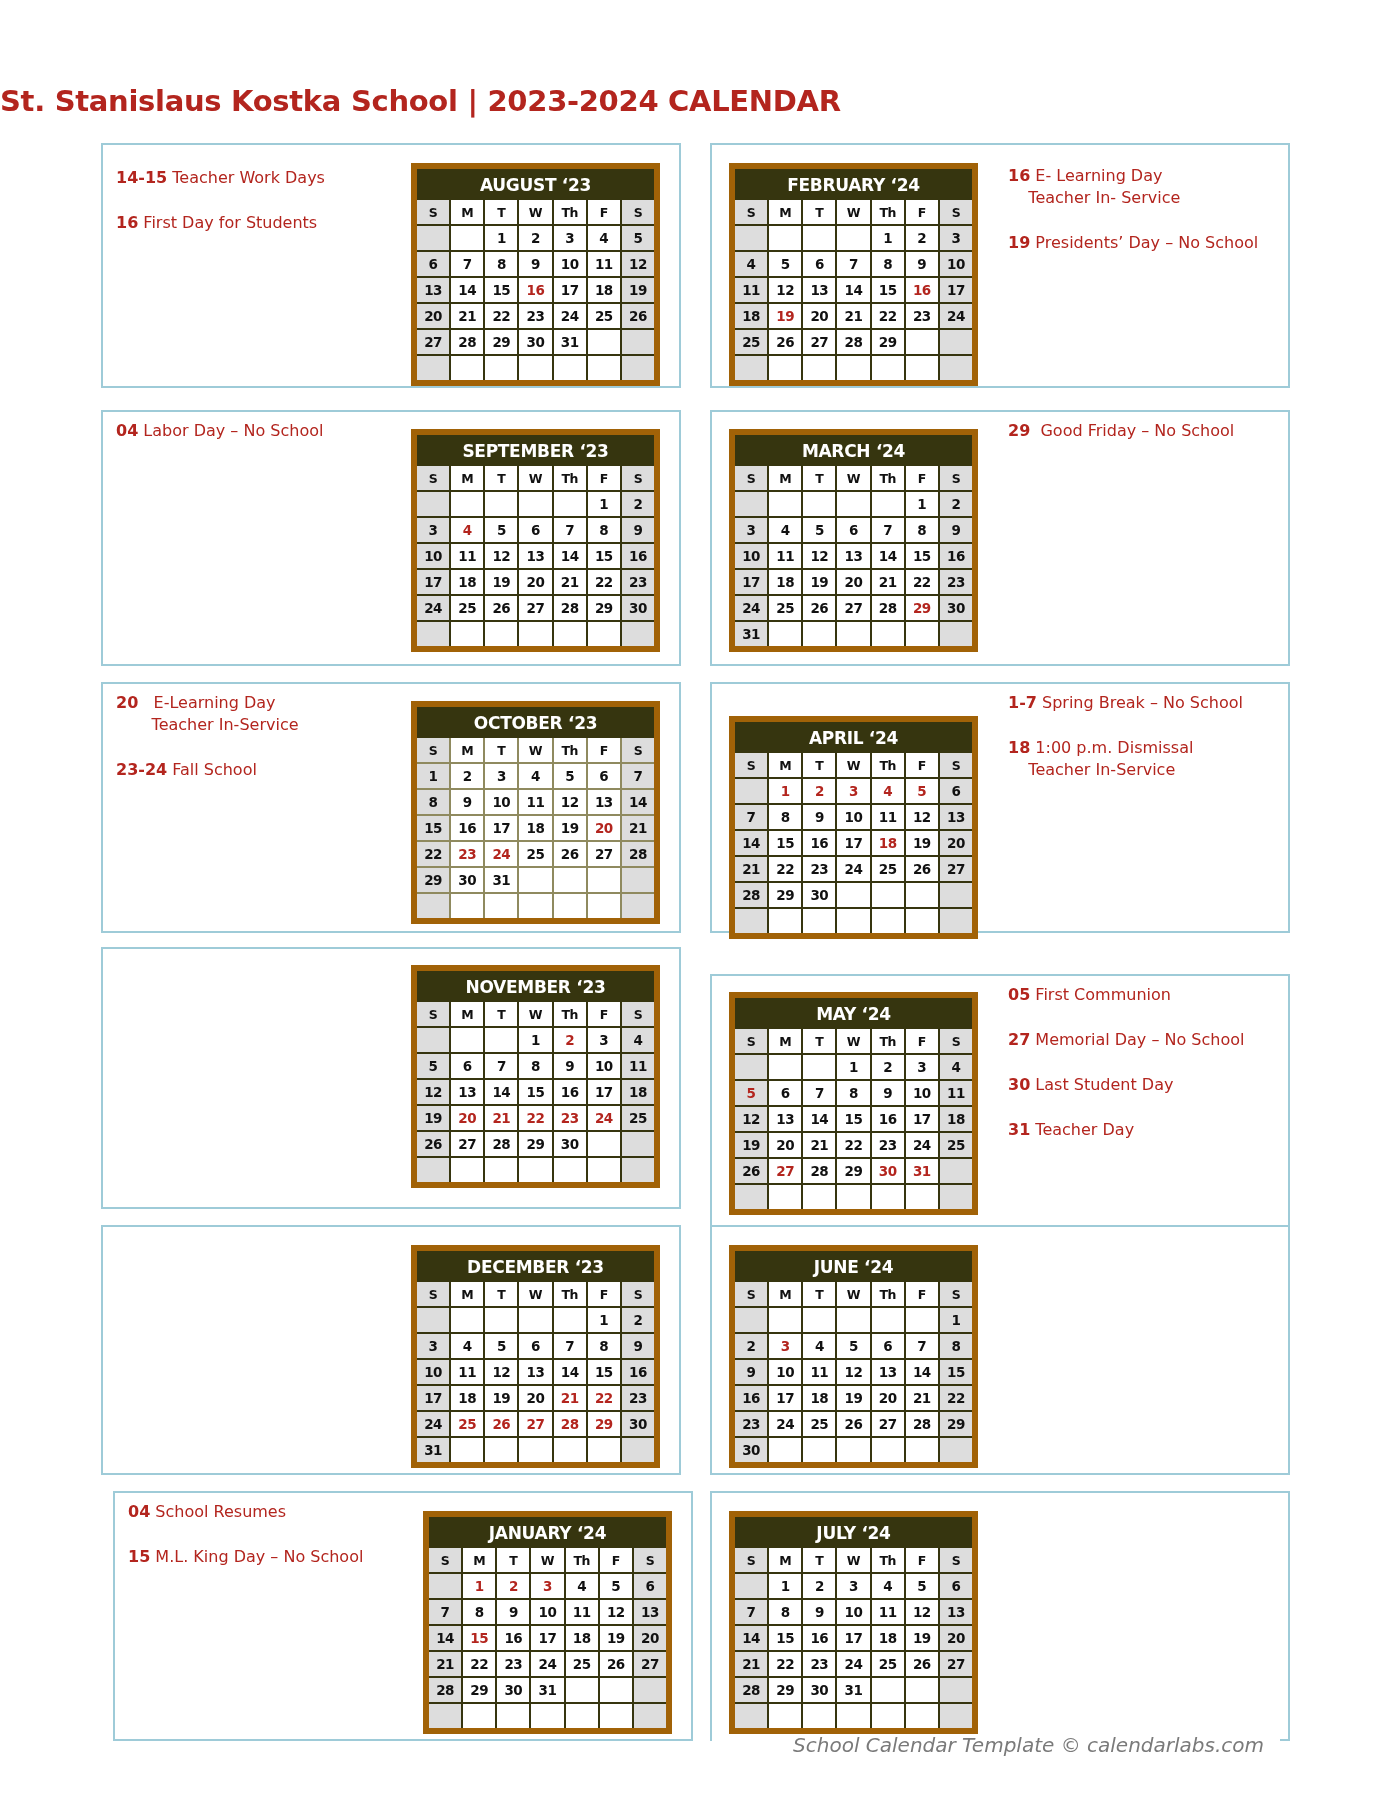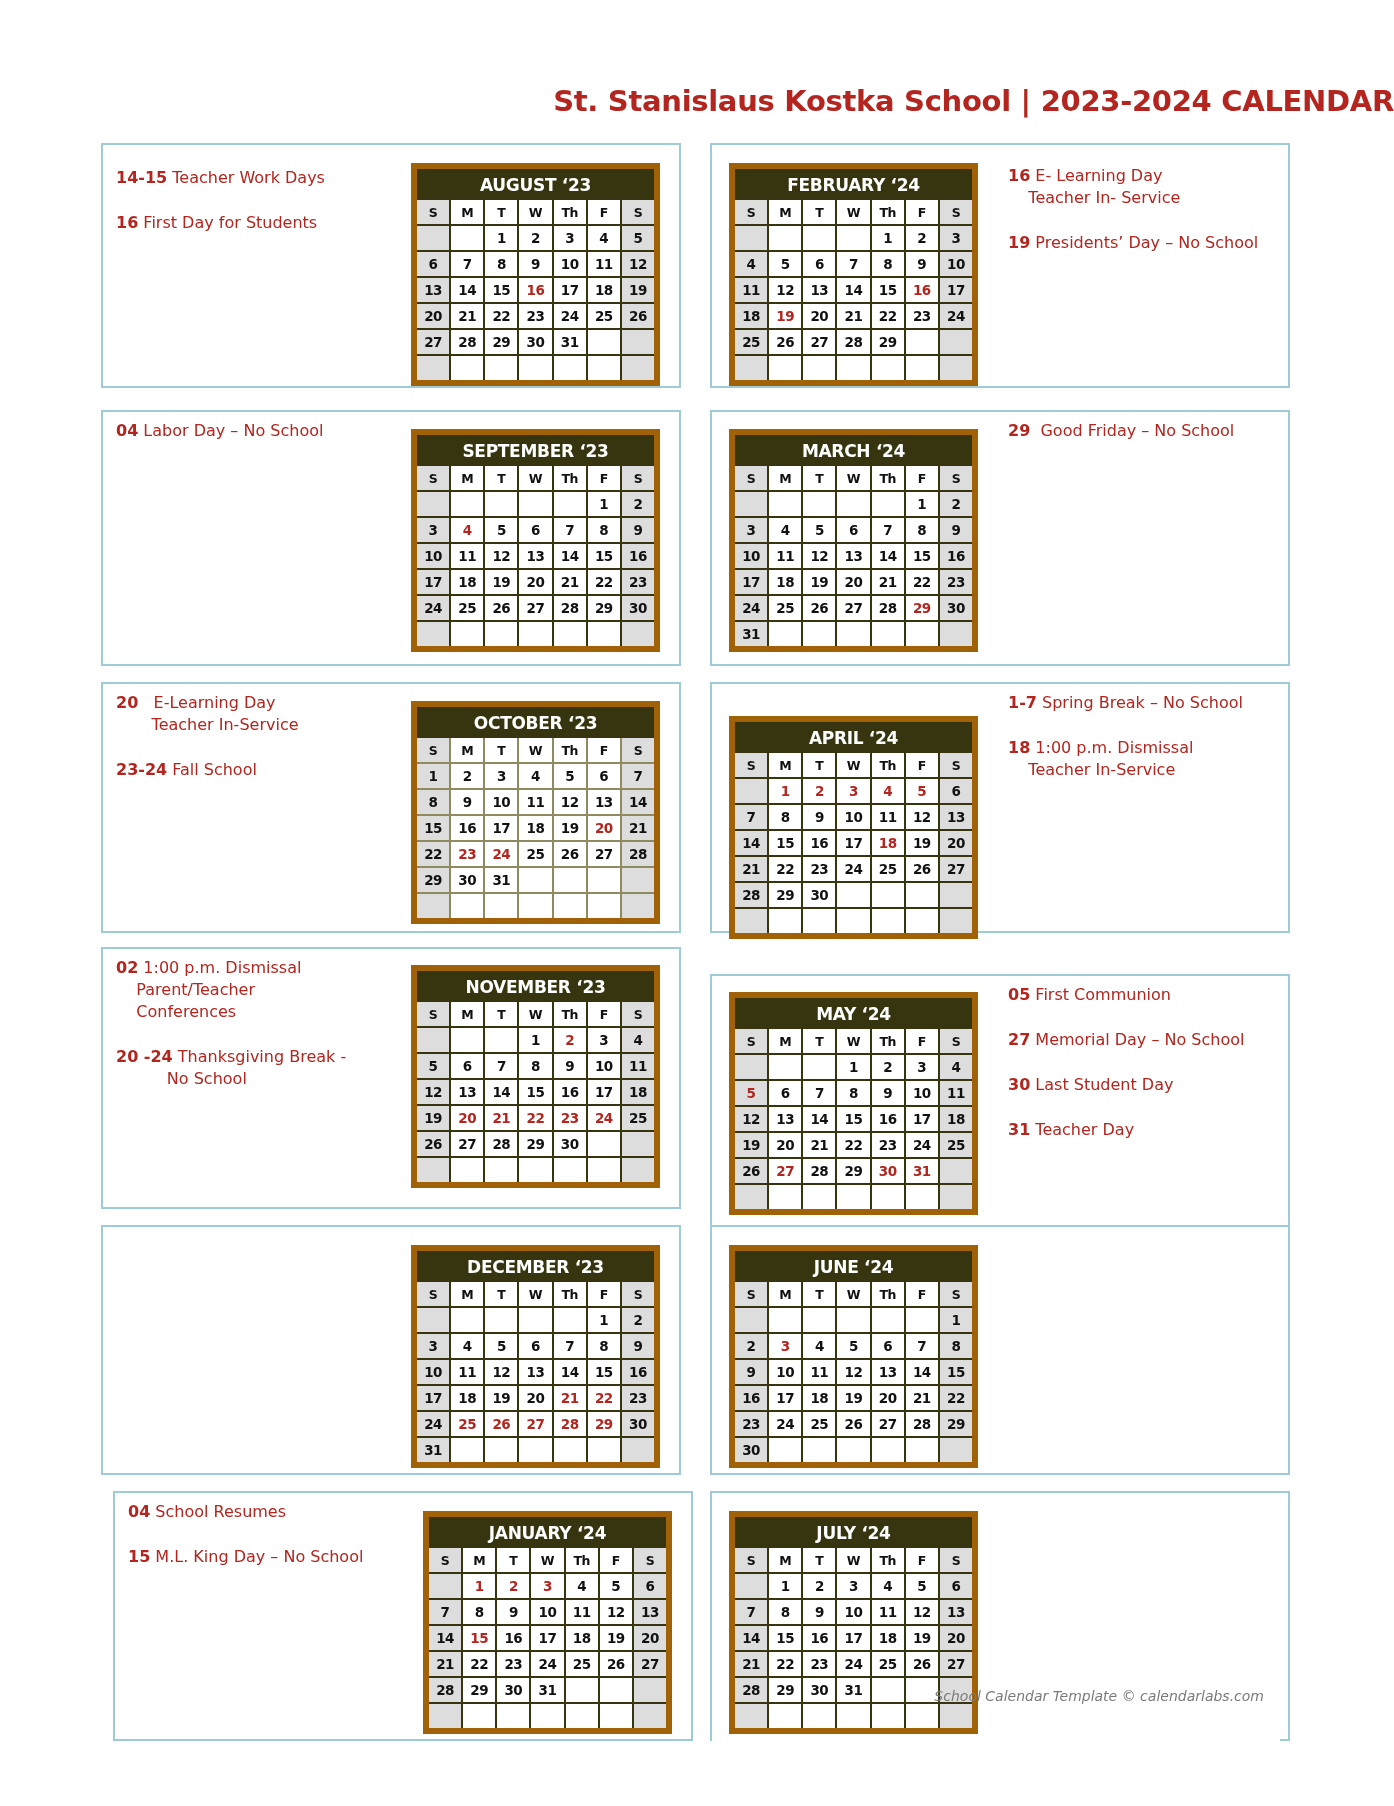--- a/index.html
+++ b/index.html
@@ -1,32 +1,32 @@
 <!DOCTYPE html>
 <html><head>
 <meta charset="utf-8">
 <style>
   html, body { margin:0; padding:0; background:#ffffff; }
   body { width:1394px; height:1806px; position:relative; overflow:hidden; font-family:"DejaVu Sans", sans-serif; }
-  .title { position:absolute; left:0; width:1394px; top:84px; text-align:right; color:#b3251e; font-weight:bold; font-size:29px; letter-spacing:-0.3px; font-family:"DejaVu Sans", sans-serif; }
+  .title { position:absolute; left:0; width:1394px; top:84px; text-align:left; color:#b3251e; font-weight:bold; font-size:29px; letter-spacing:-0.3px; font-family:"DejaVu Sans", sans-serif; }
   .box { position:absolute; width:580px; border:2px solid #9ecbd8; box-sizing:border-box; background:#fff; }
   .box.open-bottom { border-bottom:none; }
   .hook { position:absolute; width:10px; height:2px; background:#9ecbd8; }
   .cal { position:absolute; width:249px; border:6px solid #a16207; background:#36350f; box-sizing:border-box; }
   .cal-head { height:31px; line-height:33px; text-align:center; color:#ffffff; font-weight:bold; font-size:17px; font-family:"DejaVu Sans", sans-serif; letter-spacing:-0.3px; }
   .cal-grid { display:grid; grid-template-columns:repeat(7, 1fr); gap:2px; background:#36350f; }
   .cal.tan .cal-grid { background:#8f8a5f; }
   .cell { height:24px; line-height:25px; text-align:center; background:#ffffff; color:#111; font-weight:bold; font-size:13.5px; font-family:"DejaVu Sans", sans-serif; letter-spacing:-0.5px; }
   .cell.we { background:#dddddd; }
   .cell.dow { font-size:12.5px; }
   .cell.red { color:#b3251e; }
   .notes { position:absolute; color:#b3251e; font-size:16px; font-family:"DejaVu Sans", sans-serif; line-height:22px; }
   .note { margin-bottom:23px; white-space:pre; }
   .note .num { font-weight:bold; }
-  .footer { position:absolute; top:1688px; right:130px; color:#7a7a7a; font-style:italic; font-size:14px; font-family:"DejaVu Sans", sans-serif; }
+  .footer { position:absolute; top:1733px; right:130px; color:#7a7a7a; font-style:italic; font-size:20px; font-family:"DejaVu Sans", sans-serif; }
 </style>
 </head>
 <body>
 
 <div class="title">St. Stanislaus Kostka School | 2023-2024 CALENDAR</div>
 
 <div id="panels">
     <div class="box" style="left: 101px; top: 143px; height: 245px;">
       <div class="notes" style="left: 13px; top: 22px; width: 260px;">
         <div class="note"><span class="num">14-15</span><span> Teacher Work Days</span></div>
@@ -382,27 +382,20 @@
           <div class="cell"></div>
           <div class="cell"></div>
           <div class="cell"></div>
           <div class="cell"></div>
           <div class="cell"></div>
           <div class="cell we"></div>
         </div>
       </div>
     </div>
     <div class="box" style="left: 101px; top: 947px; height: 262px;">
-      <div class="notes" style="left: 13px; top: 8px; width: 260px;">
-        <div class="note"><span class="num">02</span><span> 1:00 p.m. Dismissal
-    Parent/Teacher
-    Conferences</span></div>
-        <div class="note"><span class="num">20 -24</span><span> Thanksgiving Break -
-          No School</span></div>
-      </div>
       <div class="cal" style="left: 308px; top: 16px;">
         <div class="cal-head">NOVEMBER ‘23</div>
         <div class="cal-grid">
           <div class="cell dow we">S</div>
           <div class="cell dow">M</div>
           <div class="cell dow">T</div>
           <div class="cell dow">W</div>
           <div class="cell dow">Th</div>
           <div class="cell dow">F</div>
           <div class="cell dow we">S</div>

